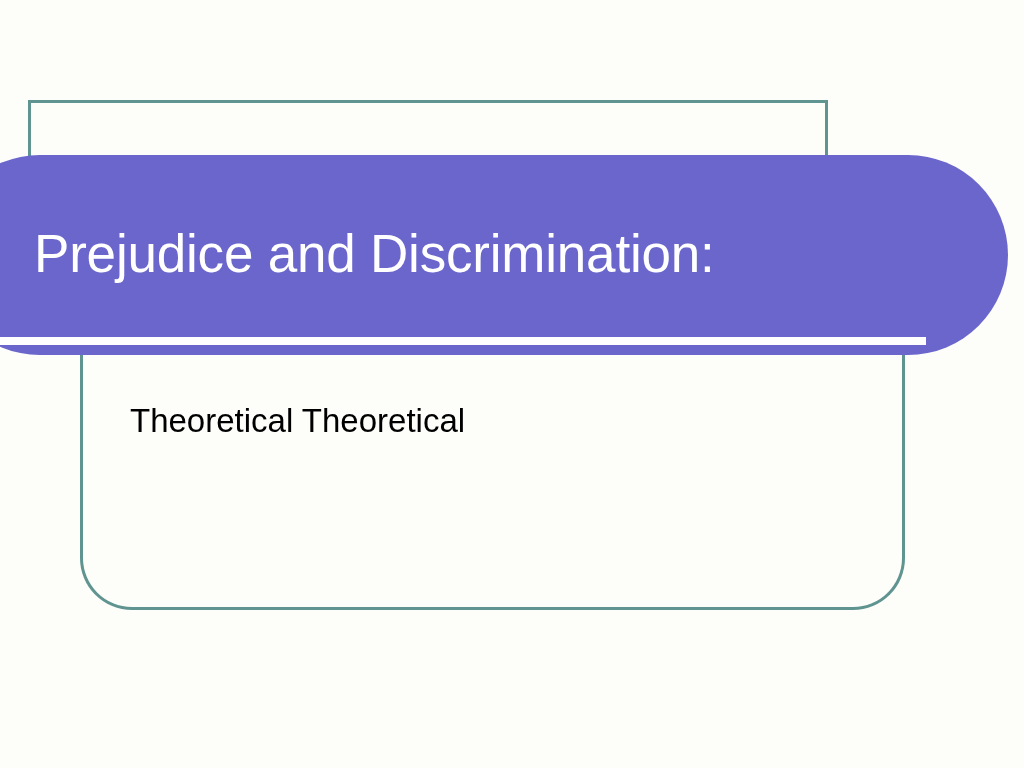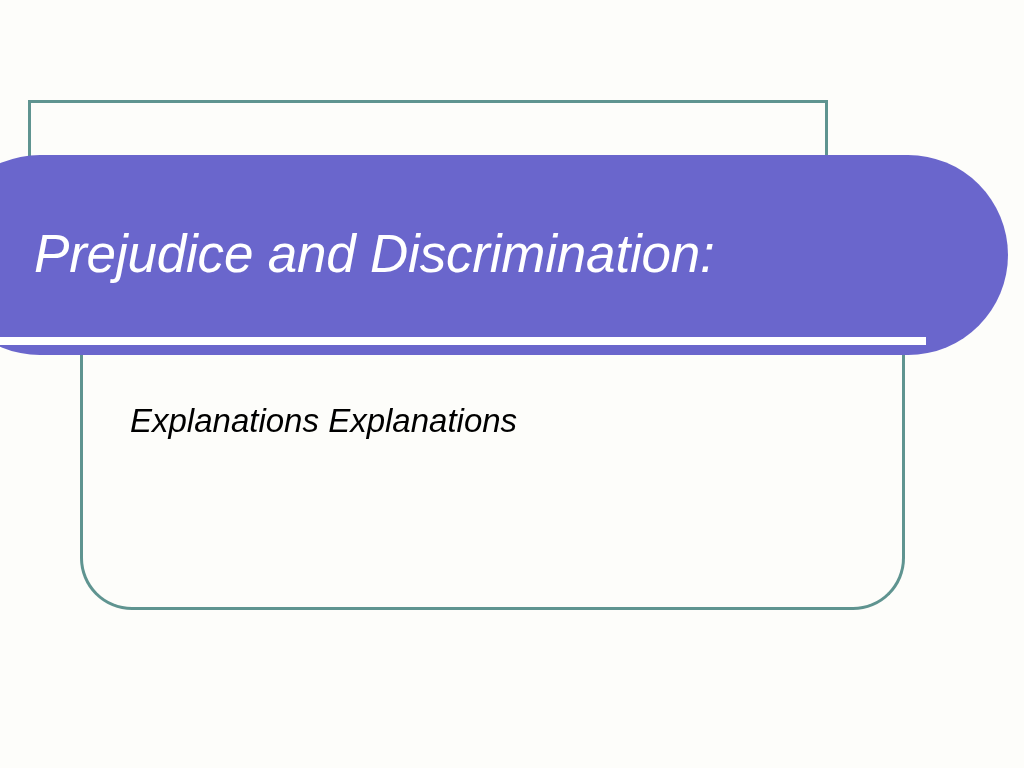--- a/index.html
+++ b/index.html
@@ -13,21 +13,20 @@
     font-family: "Liberation Sans", sans-serif;
     overflow: hidden;
   }
 
   #slide {
     position: relative;
     width: 1024px;
     height: 720px;
     background: #fdfdfa;
     overflow: hidden;
-    font-style: italic;
   }
 
   
   .teal-upper {
     position: absolute;
     left: 28px;
     top: 100px;
     width: 800px;
     height: 130px;
     border: 3px solid #5f9490;
@@ -113,15 +112,15 @@
   <div class="teal-upper"></div>
 
   <div class="teal-lower"></div>
 
   <div class="title-banner"></div>
 
   <div class="banner-stripe"></div>
 
   <h1 class="title-text">Prejudice and Discrimination:</h1>
 
-  <div class="body-text">Explanations Explanations</div>
+  <div class="body-text">Theoretical Theoretical</div>
 
 </div>
 
 </body></html>

